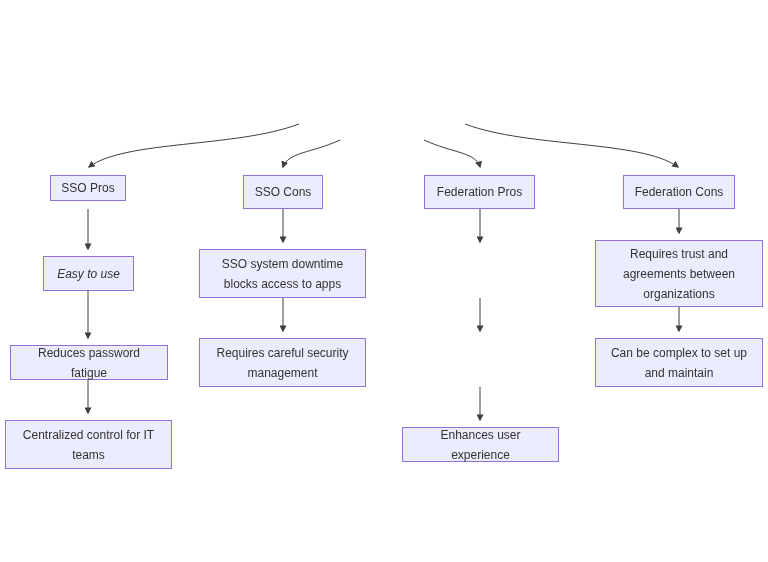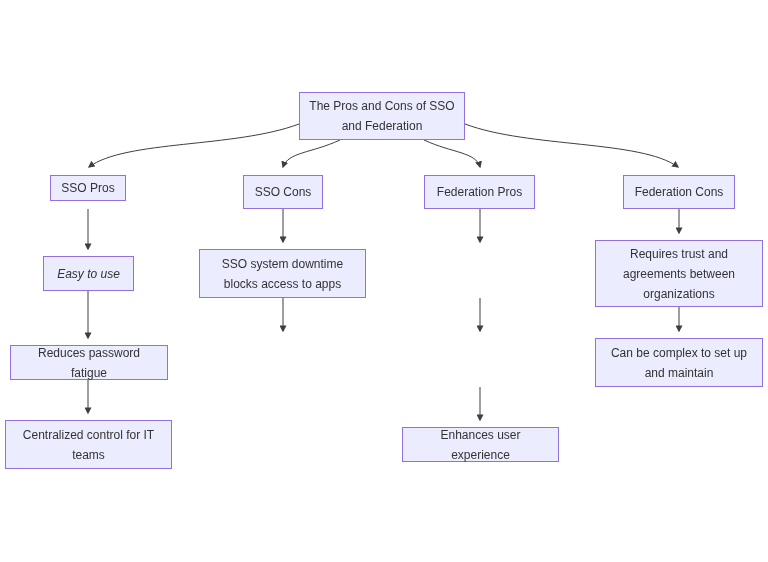--- a/index.html
+++ b/index.html
@@ -77,30 +77,30 @@
     <path class="link" d="M283,298 L283,331" marker-end="url(#arrow)"></path>
 
     <path class="link" d="M480,209 L480,242" marker-end="url(#arrow)"></path>
     <path class="link" d="M480,298 L480,331" marker-end="url(#arrow)"></path>
     <path class="link" d="M480,387 L480,420" marker-end="url(#arrow)"></path>
 
     <path class="link" d="M679,209 L679,233" marker-end="url(#arrow)"></path>
     <path class="link" d="M679,307 L679,331" marker-end="url(#arrow)"></path>
   </svg>
 
-  <div class="node" id="n-root">The Pros and Cons of SSO and Federation</div>
 
   <div class="node" id="n-sso-pros">SSO Pros</div>
   <div class="node" id="n-fed-pros">Federation Pros</div>
   <div class="node" id="n-sso-cons">SSO Cons</div>
   <div class="node" id="n-fed-cons">Federation Cons</div>
 
   <div class="node" id="n-easy">Easy to use</div>
   <div class="node" id="n-downtime">SSO system downtime blocks access to apps</div>
   <div class="node" id="n-trust">Requires trust and agreements between organizations</div>
 
   <div class="node" id="n-fatigue">Reduces password fatigue</div>
+  <div class="node" id="n-security">Requires careful security management</div>
   <div class="node" id="n-complex">Can be complex to set up and maintain</div>
 
   <div class="node" id="n-central">Centralized control for IT teams</div>
   <div class="node" id="n-enhance">Enhances user experience</div>
 
 </div>
 
 </body></html>

